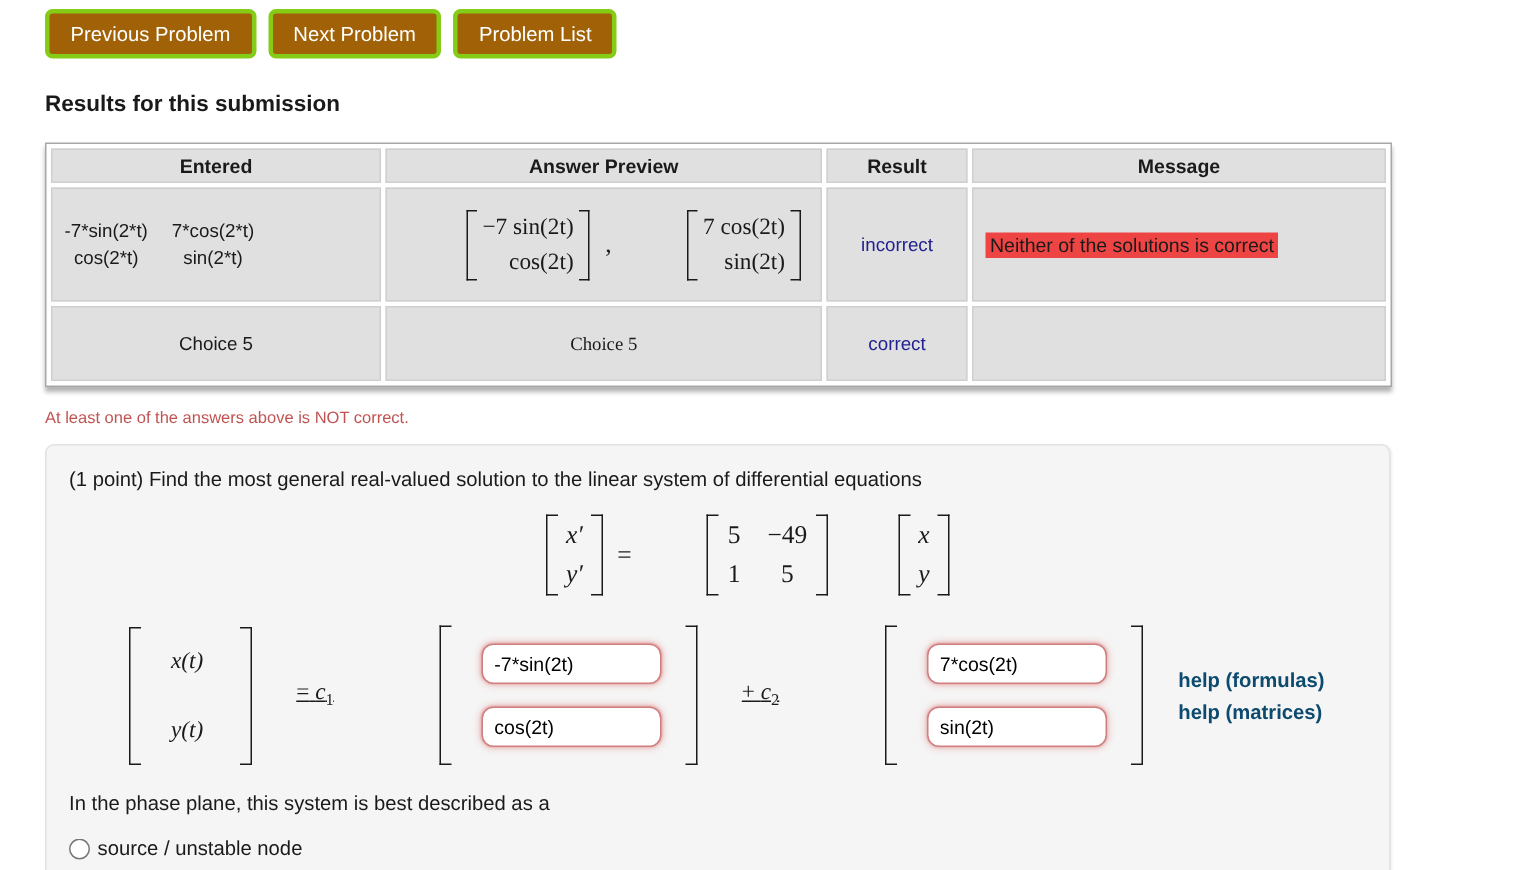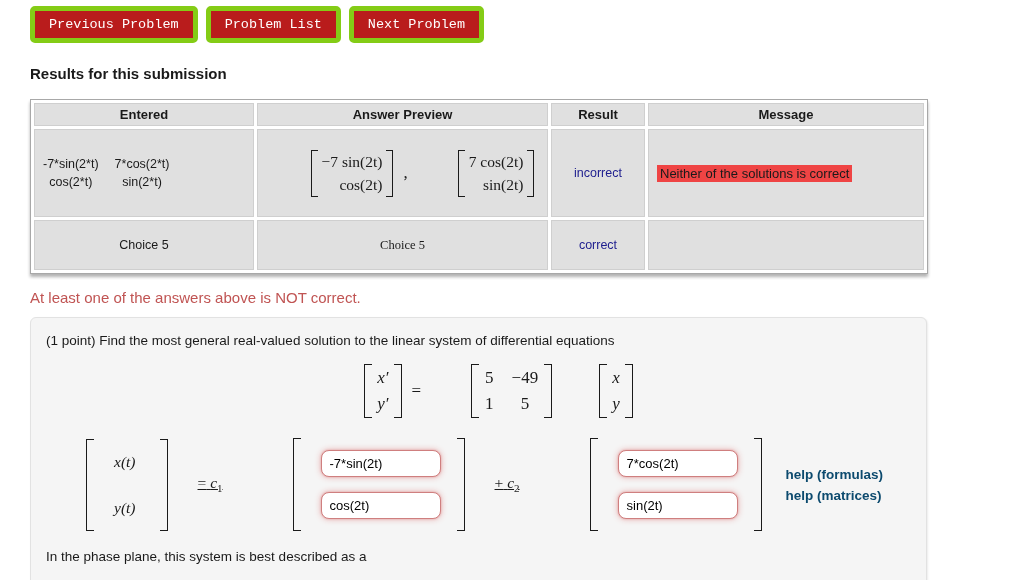--- a/index.html
+++ b/index.html
@@ -1,58 +1,58 @@
 <!DOCTYPE html>
 <html><head>
 <meta charset="utf-8">
 <style>
   * { margin:0; padding:0; box-sizing:border-box; }
   html,body { width:1024px; height:580px; overflow:hidden; background:#fff;
               font-family:"Liberation Sans", sans-serif; color:#1a1a1a; }
 
   
   .nav-row { display:flex; gap:8px; margin:6px 0 0 30px; }
-  .nav-btn { background:#b91c1c; color:#fff; border:5px solid #84cc16; border-radius:5px;
-             font-size:13.5px; padding:6px 14px; cursor:pointer; font-family:Liberation Mono, monospace; }
+  .nav-btn { background:#a16207; color:#fff; border:3px solid #84cc16; border-radius:5px;
+             font-size:13.5px; padding:6px 14px; cursor:pointer; font-family:Liberation Sans, sans-serif; }
 
   .results-heading { margin:22px 0 0 30px; font-size:15px; font-weight:bold; }
 
   
   table.results { margin:17px 0 0 30px; border-collapse:separate; border-spacing:3px;
                   background:#fff; border:1px solid #a8a8a8; width:898px;
                   box-shadow:0 3px 3px rgba(0,0,0,.3); }
   table.results th { background:#e0e0e0; border:1px solid #cfcfcf; font-size:13px; padding:3px 4px; }
   table.results td { background:#e0e0e0; border:1px solid #cfcfcf; font-size:12.5px; vertical-align:middle; }
   .col-entered{width:220px;} .col-preview{width:291px;} .col-result{width:94px;}
   td.cell-result { text-align:center; }
   td.result-incorrect { background:#cd8c8c; }
   td.result-correct  { background:#90f58f; }
   .result-link { color:#20208f; cursor:pointer; }
   td.cell-message { background:#e7d874; padding-left:8px; }
   td.cell-message.empty { background:#e0e0e0; }
   .msg-highlight { background:#ef4444; padding:1px 3px; font-size:13px; }
   .entered-grid { display:inline-grid; grid-template-columns:auto auto; column-gap:16px; row-gap:4px;
                   padding:10px 0 10px 8px; }
   .entered-grid span { text-align:center; }
-  td.cell-row1-entered { height:88px; }
+  td.cell-row1-entered { height:76px; }
   td.cell-row2 { height:50px; text-align:center; }
   .choice-preview { font-family:"Liberation Serif","DejaVu Serif",serif; font-size:15px; }
 
   
   .preview-wrap { display:flex; justify-content:center; align-items:center; gap:10px; padding:12px 0; }
   .mtx { display:flex; align-items:stretch;margin-left:40px; }
   .mtx-col { display:flex; flex-direction:column; justify-content:center; gap:5px;
              font-family:"Liberation Serif","DejaVu Serif",serif; font-size:15.5px; padding:3px 4px; }
   .mtx-col.right { align-items:flex-end; }
   .brk { width:7px; }
   .brk.l { border-left:1.6px solid #1a1a1a; border-top:1.6px solid #1a1a1a; border-bottom:1.6px solid #1a1a1a; }
   .brk.r { border-right:1.6px solid #1a1a1a; border-top:1.6px solid #1a1a1a; border-bottom:1.6px solid #1a1a1a; }
   .comma { font-family:"Liberation Serif",serif; font-size:17px; align-self:flex-end; padding-bottom:14px; }
 
-  .warning { margin:15px 0 0 30px; font-size:15px; color:#c05453; }
+  .warning { margin:15px 0 0 30px; font-size:11px; color:#c05453; }
 
   
   .problem-box { margin:11px 0 0 30px; width:897px; height:420px; background:#f5f5f5;
                  border:1px solid #e2e2e2; border-radius:6px; padding:15px 15px;
                  box-shadow:1px 1px 2px rgba(0,0,0,.08); }
   .statement { font-size:13.5px; }
 
   
   .system-eq { display:flex; justify-content:center; align-items:center; gap:7px; margin-top:16px; }
   .sys-col { display:flex; flex-direction:column; justify-content:center; gap:6px;
@@ -86,22 +86,22 @@
 
   .options { margin-top:15px; display:flex; flex-direction:column; gap:7px; }
   .option-line { display:flex; align-items:center; gap:5px; font-size:13.5px; }
   .option-line input[type=radio] { width:14px; height:14px; accent-color:#555; margin:0; }
 </style>
 </head>
 <body>
 
 <div class="nav-row">
   <button class="nav-btn">Previous Problem</button>
+  <button class="nav-btn">Next Problem</button>
   <button class="nav-btn">Problem List</button>
-  <button class="nav-btn">Next Problem</button>
 </div>
 
 <div class="results-heading">Results for this submission</div>
 
 <table class="results">
   <tbody>
       <tr>
     <th class="col-entered">Entered</th>
     <th class="col-preview">Answer Preview</th>
     <th class="col-result">Result</th>

